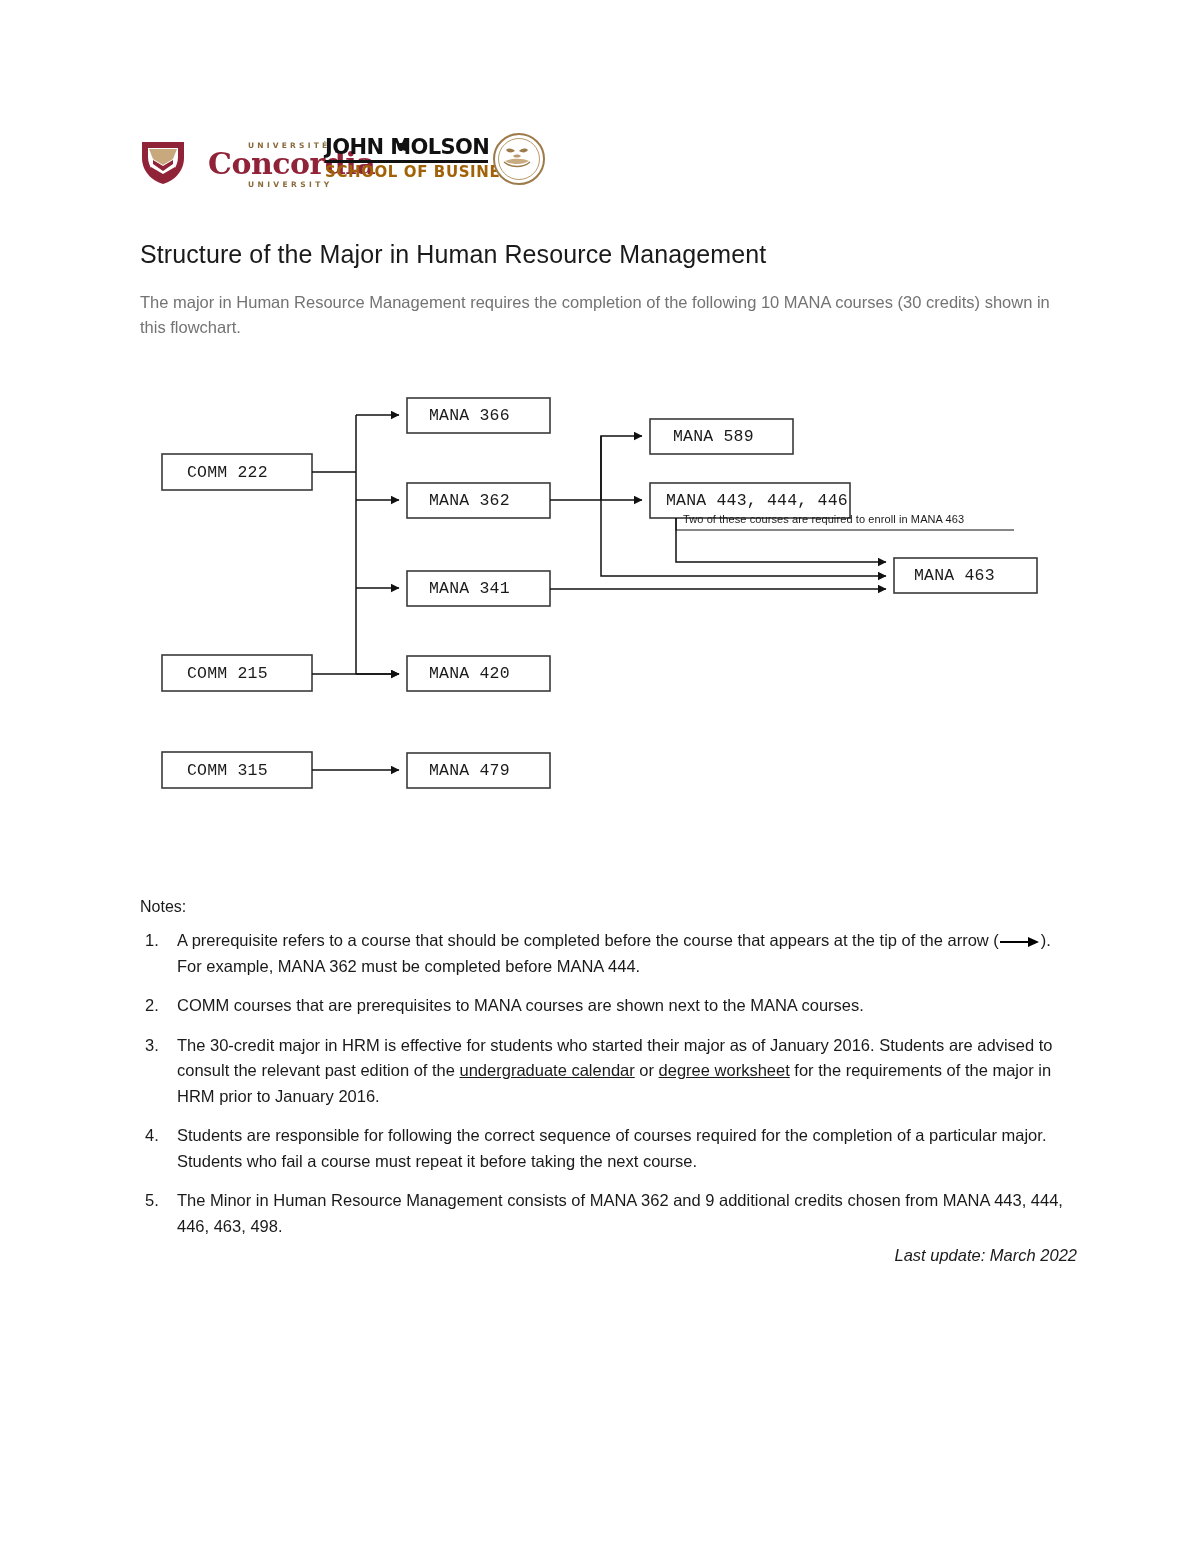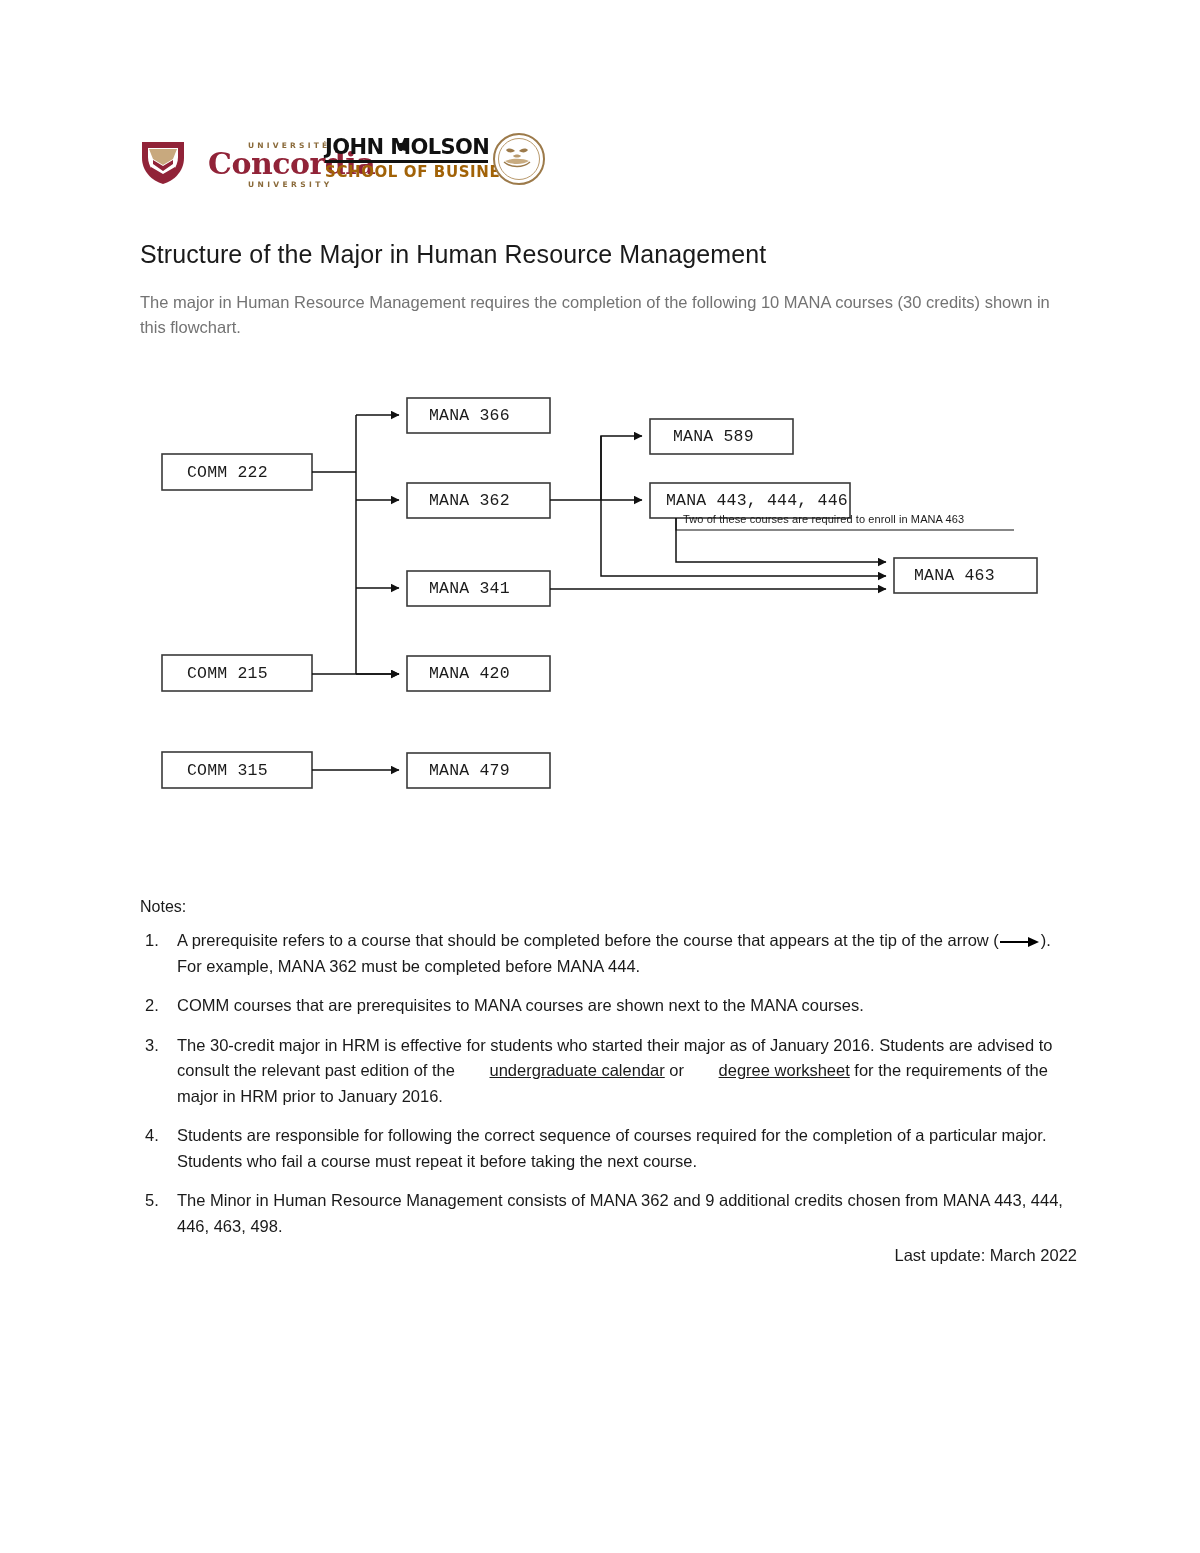--- a/index.html
+++ b/index.html
@@ -219,21 +219,21 @@
     margin-bottom: 14px;
     font-size: 16.5px;
     line-height: 25.5px;
     color: #1a1a1a;
   }
   .notes-list > li .num {
     position: absolute;
     left: 5px;
     top: 0;
   }
-  .u { text-decoration: underline; margin-left: 30px; }
+  .u { text-decoration: underline; }
 
   .arrow-glyph {
     display: inline-block;
     position: relative;
     width: 40px;
     height: 10px;
     vertical-align: middle;
     margin: 0 1px;
   }
   .arrow-glyph::before {
@@ -255,20 +255,21 @@
     border-top: 5px solid transparent;
     border-bottom: 5px solid transparent;
     border-left: 11px solid #000;
   }
 
   .footer {
     position: absolute;
     right: 123px;
     top: 1246px;
     font-size: 16.5px;
+    font-style: italic;
     color: #1a1a1a;
     white-space: nowrap;
   }
 </style>
 </head>
 <body>
 
 <div class="logo-row">
 
   <div class="concordia">

